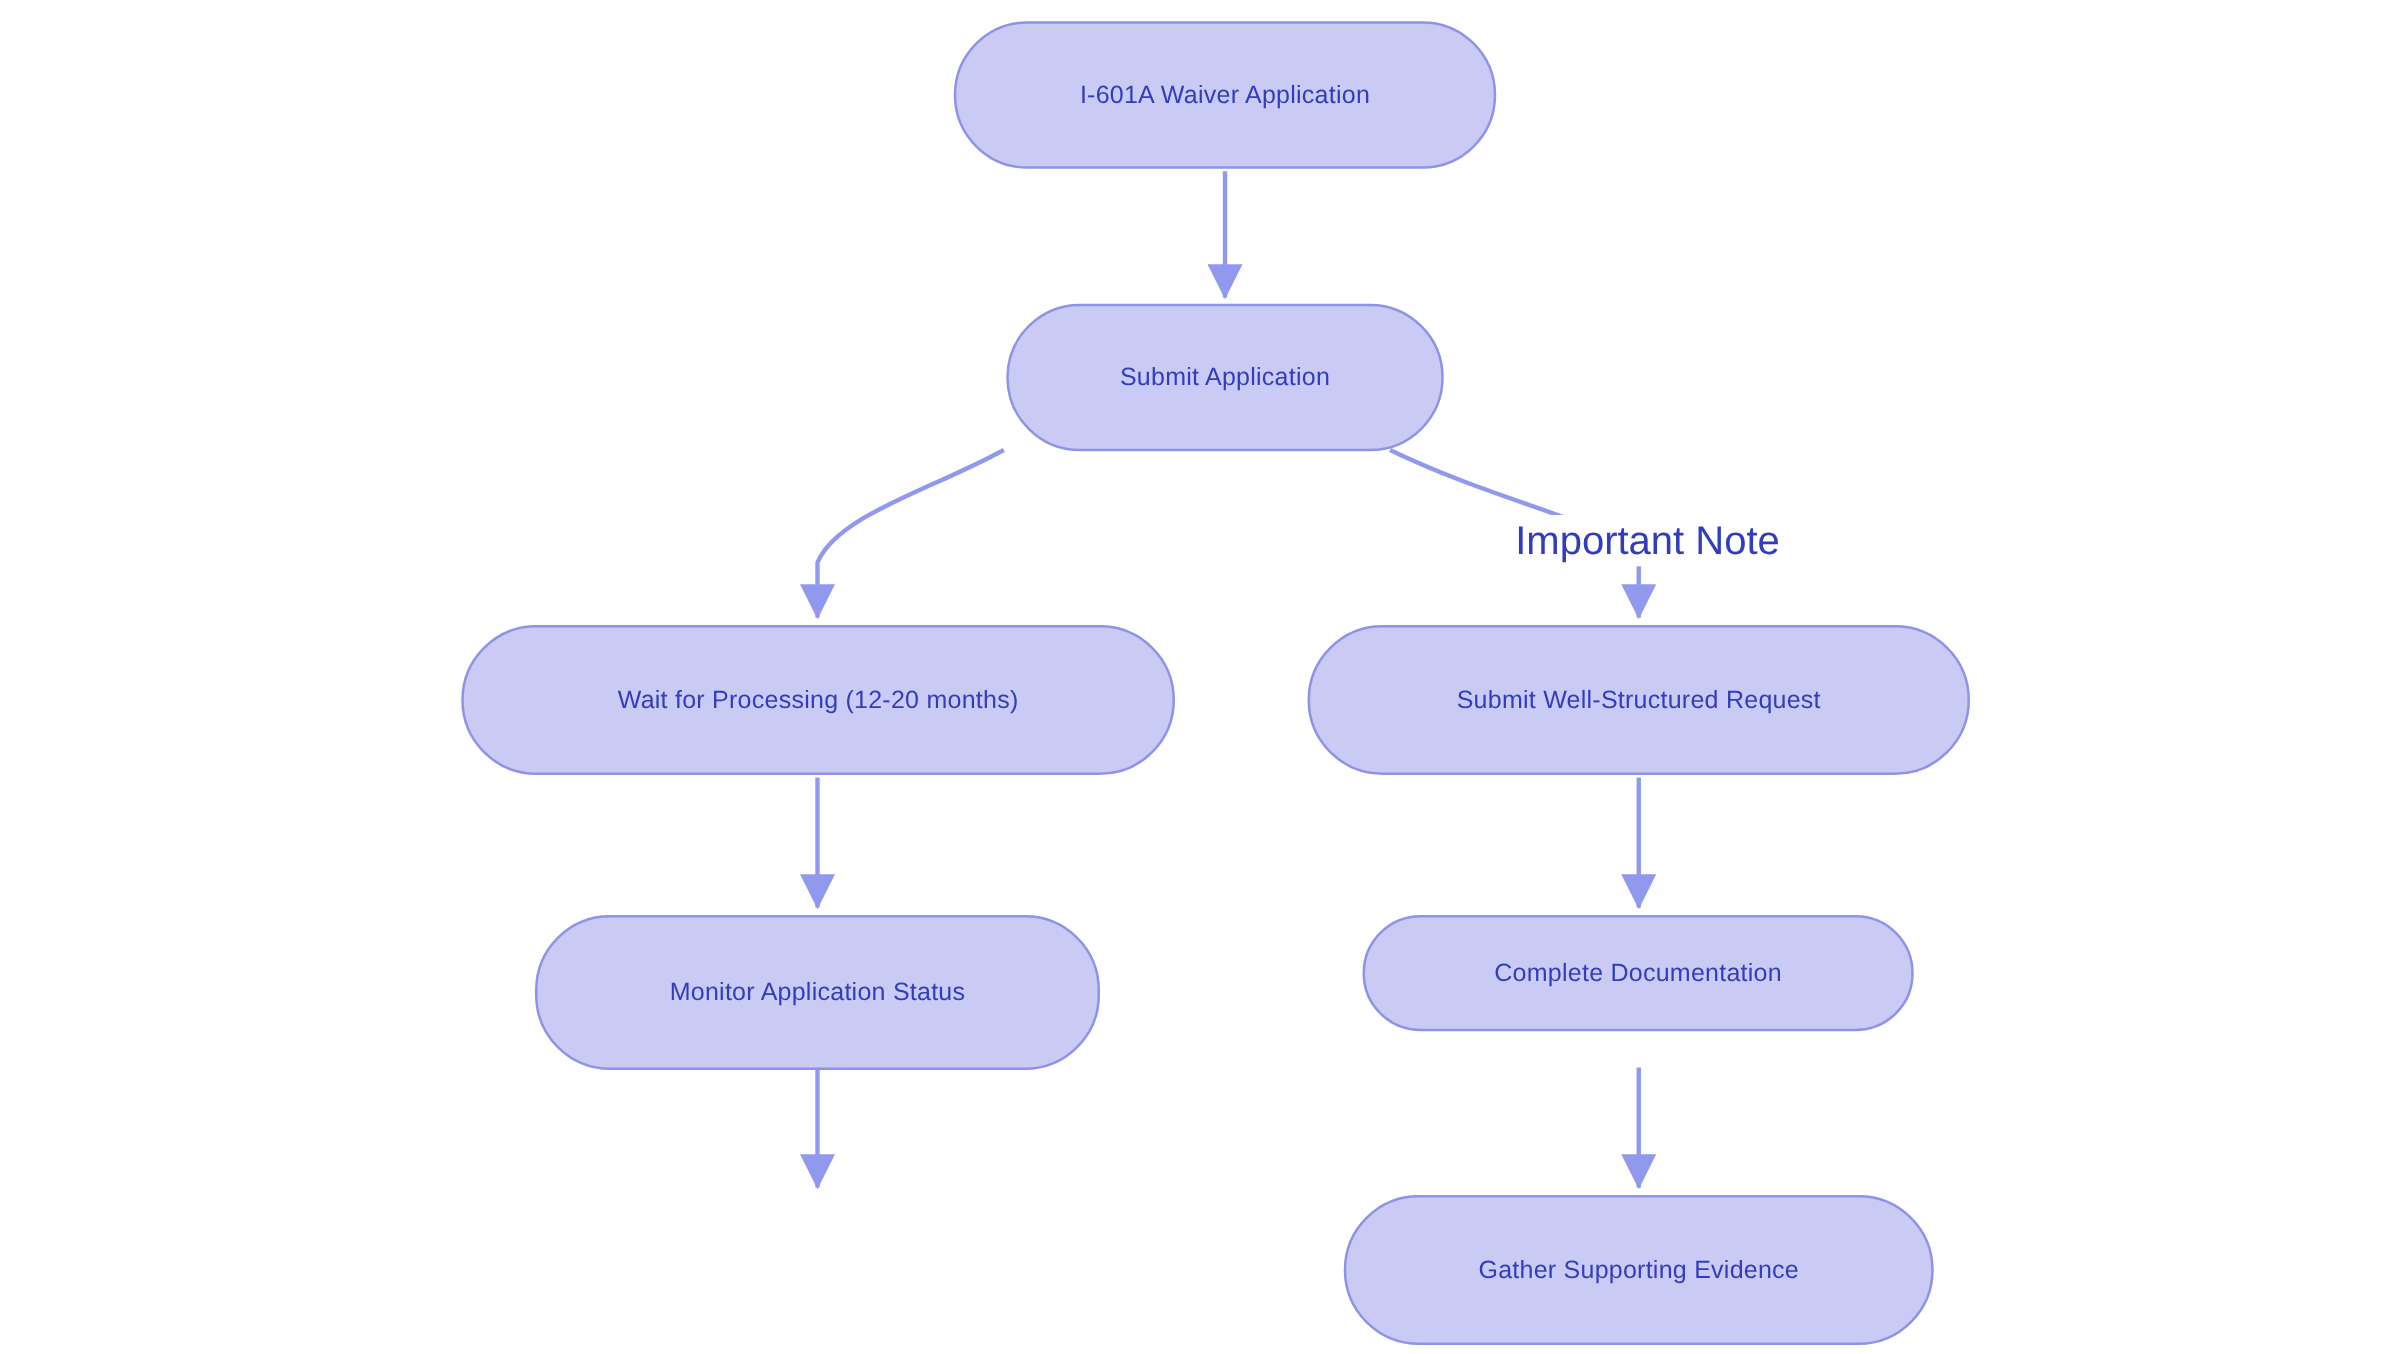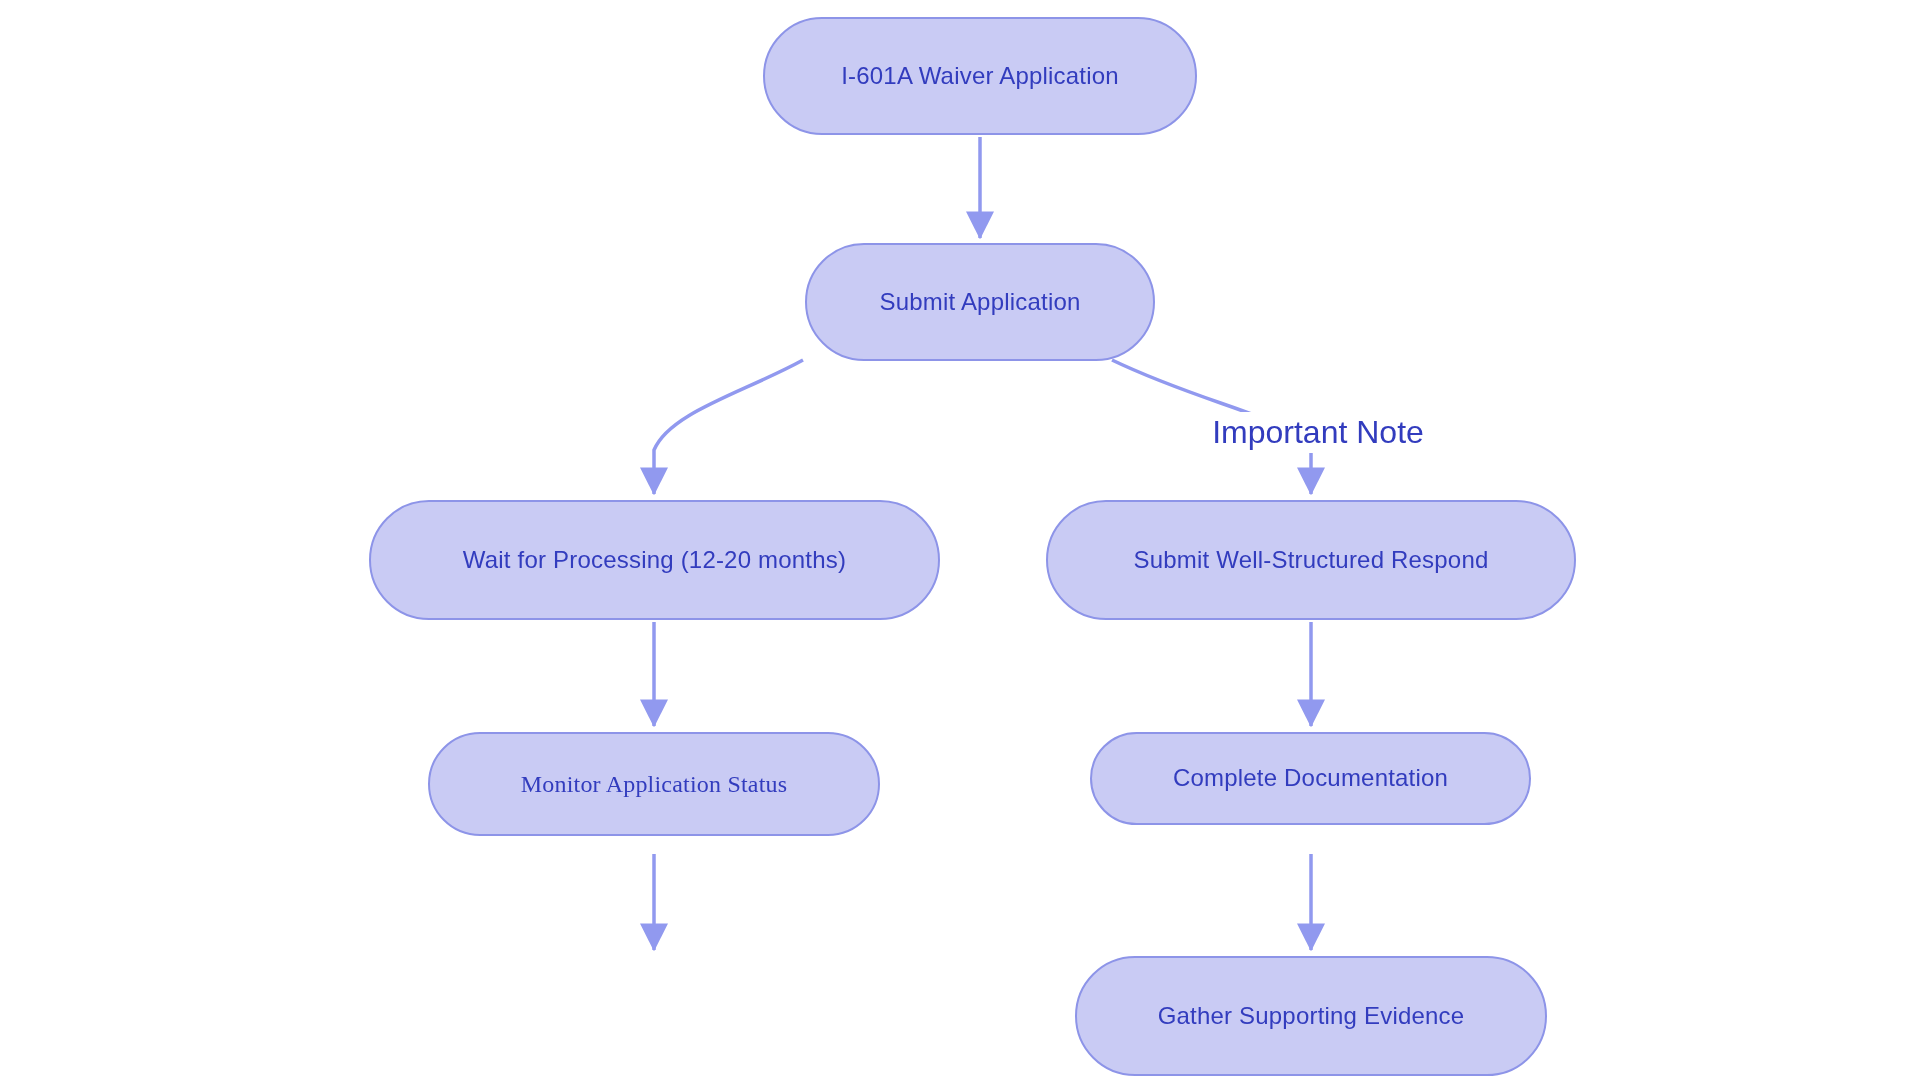--- a/index.html
+++ b/index.html
@@ -34,21 +34,21 @@
   .node {
     position: absolute;
     box-sizing: border-box;
     background: var(--node_fill, #c9cbf4);
     border: 2px solid var(--node_border, #8d94e8);
     border-radius: 60px;
     display: flex;
     align-items: center;
     justify-content: center;
     color: var(--node_text, #323cbe);
-    font-size: 24px;
+    font-size: 20px;
     line-height: 1.2;
     letter-spacing: 0.2px;
   }
   .edge-label {
     position: absolute;
     transform: translateX(-50%);
     background: var(--label_bg, #ffffff);
     color: var(--label_text, #323cbe);
     font-size: 32px;
     padding: 2px 6px;
@@ -88,24 +88,24 @@
 
   <div class="node" style="left:805px; top:243px; width:350px; height:118px;">
     <span>Submit Application</span>
   </div>
 
   <div class="node" style="left:369px; top:500px; width:571px; height:120px;">
     <span>Wait for Processing (12-20 months)</span>
   </div>
 
   <div class="node" style="left:1046px; top:500px; width:530px; height:120px;">
-    <span>Submit Well-Structured Respond</span>
+    <span>Submit Well-Structured Request</span>
   </div>
 
-  <div class="node" style="left:428px; top:732px; width:452px; height:104px;font-family:Liberation Serif, serif;">
+  <div class="node" style="left:428px; top:732px; width:452px; height:124px;">
     <span>Monitor Application Status</span>
   </div>
 
   <div class="node" style="left:1090px; top:732px; width:441px; height:93px;">
     <span>Complete Documentation</span>
   </div>
 
 
   <div class="node" style="left:1075px; top:956px; width:472px; height:120px;">
     <span>Gather Supporting Evidence</span>

